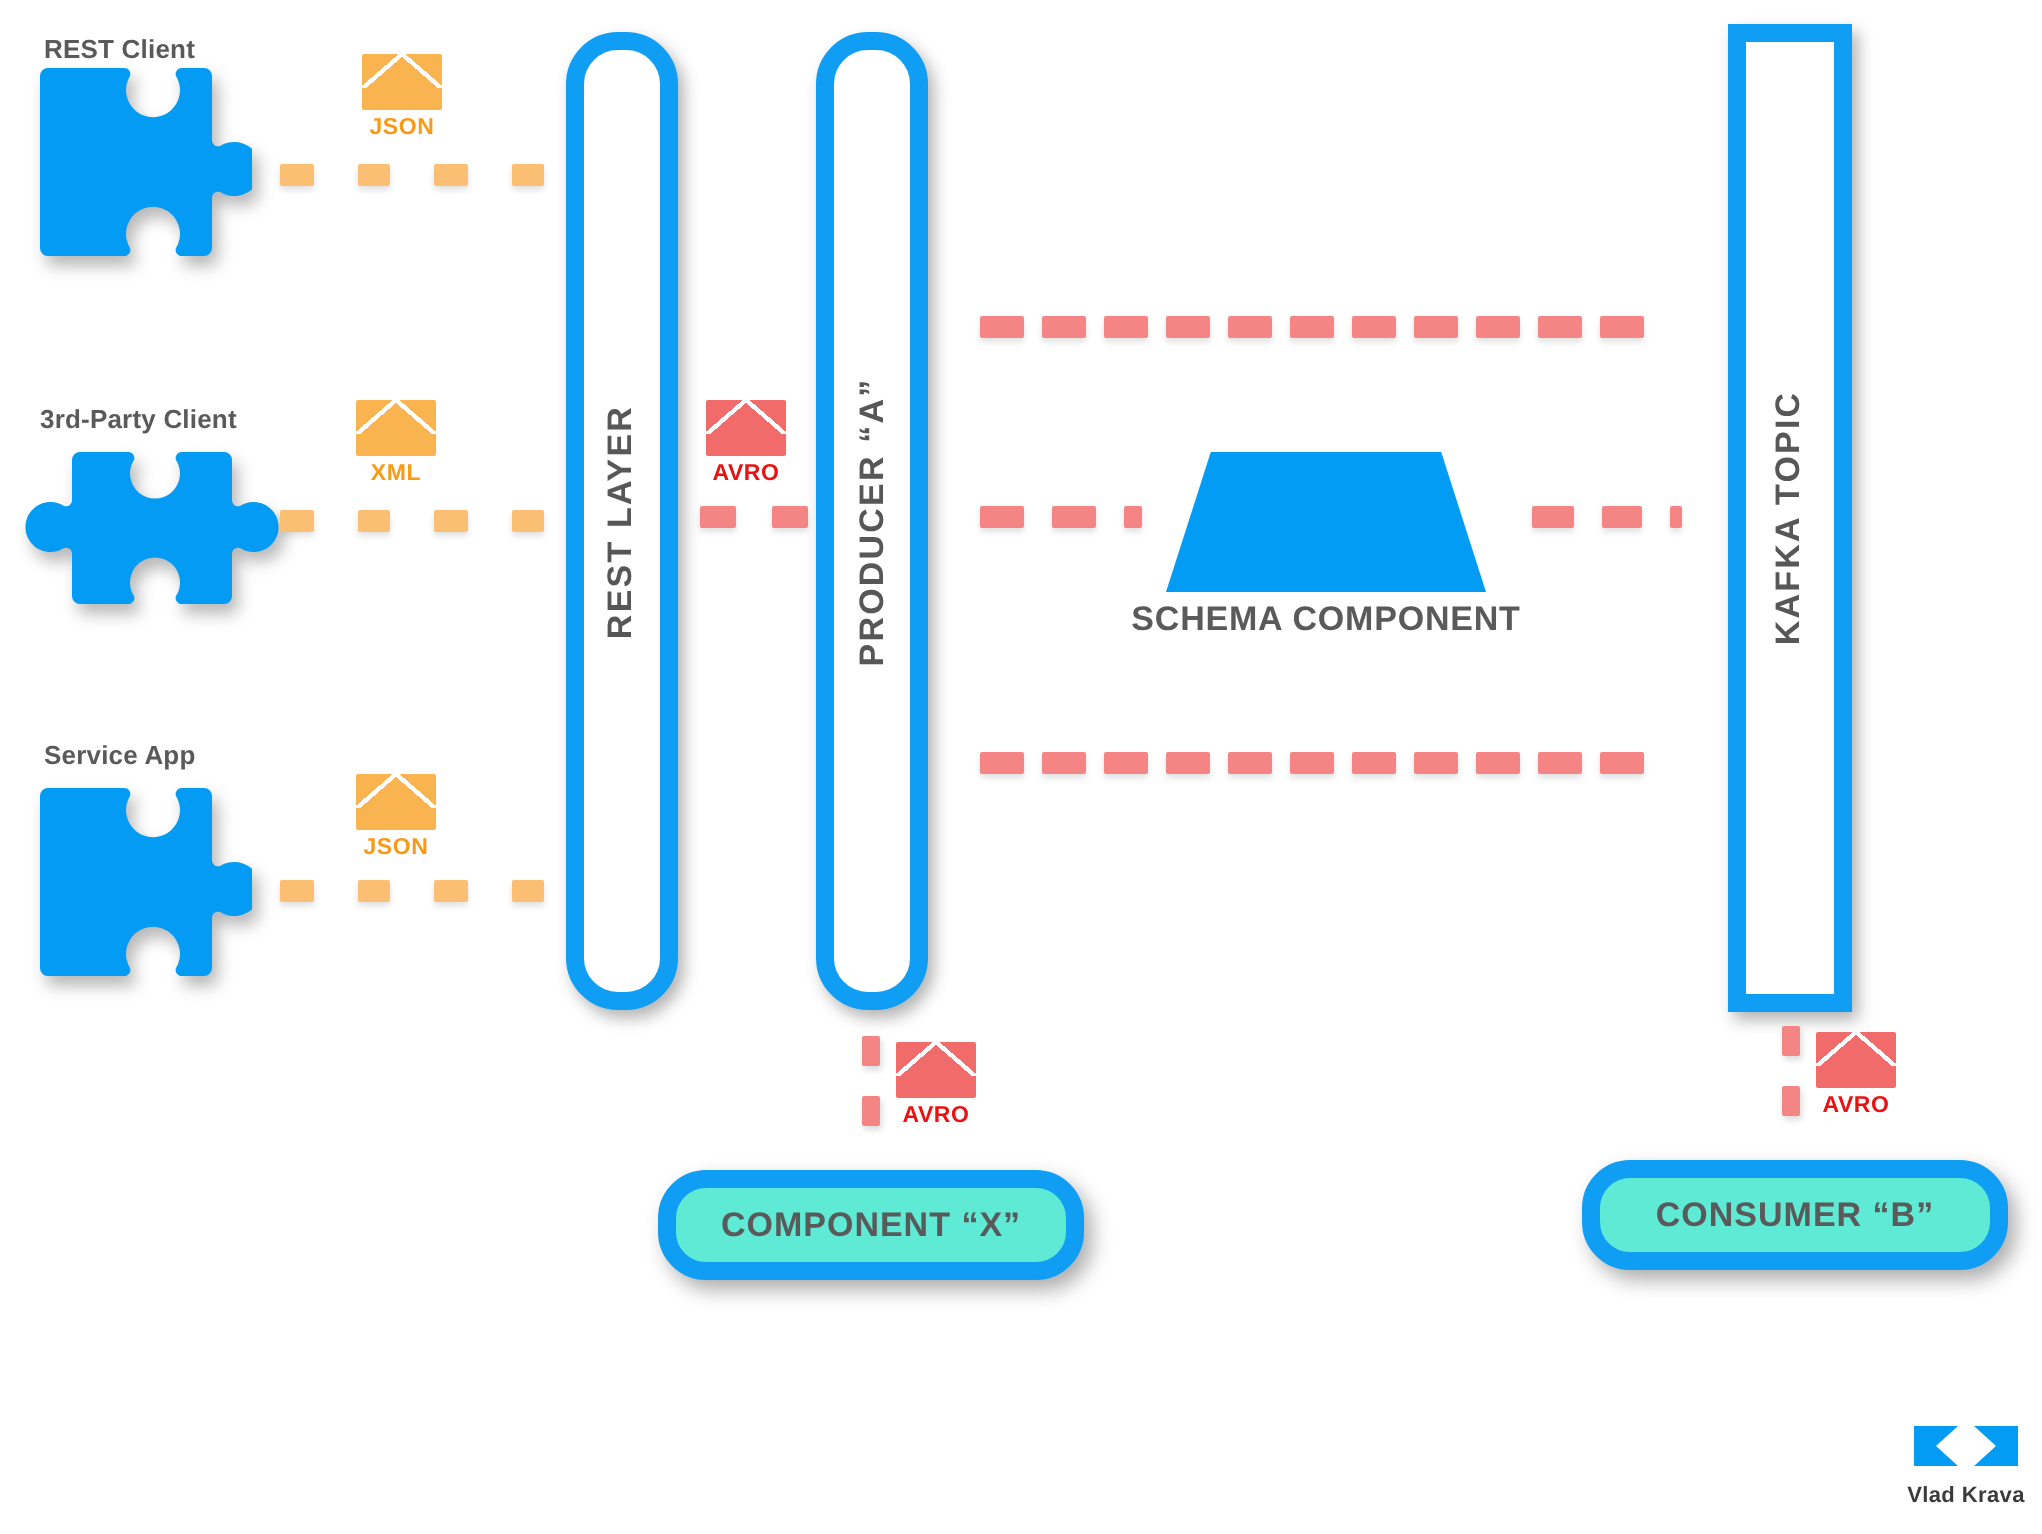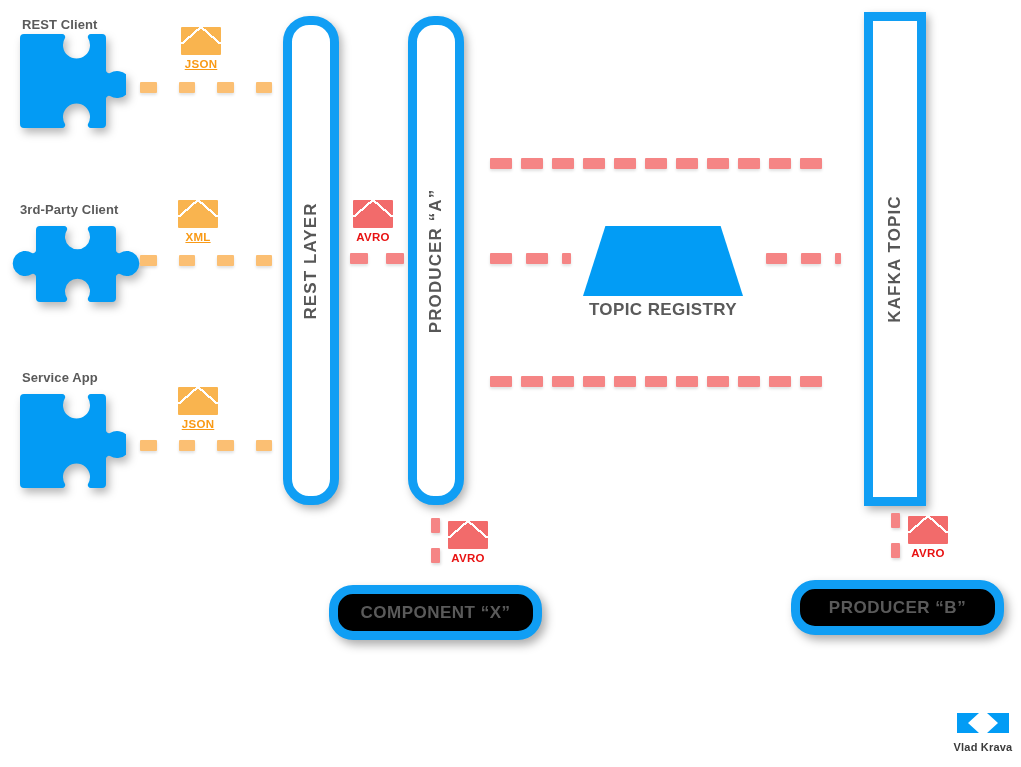--- a/index.html
+++ b/index.html
@@ -33,21 +33,21 @@
     background:
       linear-gradient(to bottom right,transparent calc(50% - 1.1px),#fff calc(50% - 1.1px),#fff calc(50% + 1.1px),transparent calc(50% + 1.1px)) left top/50% 62% no-repeat,
       linear-gradient(to bottom left,transparent calc(50% - 1.1px),#fff calc(50% - 1.1px),#fff calc(50% + 1.1px),transparent calc(50% + 1.1px)) right top/50% 62% no-repeat;
   }
   .env.orange .body{background:#f9b44f;}
   .env.red .body{background:#f26b6b;}
   .env .cap{
     margin-top:3px;text-align:center;font-size:11.5px;font-weight:bold;
     letter-spacing:.3px;
   }
-  .env.orange .cap{color:#f99a16;text-decoration:underline;}
+  .env.orange .cap{color:#f99a16;}
   .env.red .cap{color:#e81212;}
 
   
   .dashrow{position:absolute;height:11px;display:flex;align-items:center;}
   .dashrow i{display:block;height:11px;border-radius:1px;
     box-shadow:0 2px 3px rgba(0,0,0,.12);}
   .dashrow.orange i{background:#fbbf73;}
   .dashrow.red i{background:#f58585;}
 
   .vdash{position:absolute;width:9px;border-radius:1px;
@@ -77,21 +77,21 @@
     filter:drop-shadow(3px 5px 4px rgba(0,0,0,.28));
   }
   .trap-label{
     position:absolute;text-align:center;
     font-size:17px;font-weight:bold;color:#5a5a5a;letter-spacing:.4px;
     white-space:nowrap;
   }
 
   
   .rbox{
-    position:absolute;background:#000000;
+    position:absolute;background:#5eead4;
     border:9px solid #109ef4;border-radius:24px;box-sizing:border-box;
     display:flex;align-items:center;justify-content:center;
     filter:drop-shadow(4px 5px 5px rgba(0,0,0,.32));
   }
   .rbox span{
     font-size:17px;font-weight:bold;color:#5a5a5a;letter-spacing:.5px;
     white-space:nowrap;
   }
 
   
@@ -217,21 +217,21 @@
     <i style="width:22px"></i>
       <i style="width:22px"></i>
       <i style="width:22px"></i>
       <i style="width:22px"></i>
     <i style="width:22px"></i>
       <i style="width:22px"></i>
       <i style="width:22px"></i>
   </div>
 
   <div class="trap" style="left:583px;top:226px;width:160px;height:70px;"></div>
-  <div class="trap-label" style="left:563px;top:300px;width:200px;">TOPIC REGISTRY</div>
+  <div class="trap-label" style="left:563px;top:300px;width:200px;">SCHEMA COMPONENT</div>
 
   <div class="lane sharp" style="left:864px;top:12px;width:62px;height:494px;">
     <div class="lane-label">KAFKA TOPIC</div>
   </div>
 
   <div class="vdash red" style="left:431px;top:518px;height:15px;"></div>
   <div class="vdash red" style="left:431px;top:548px;height:15px;"></div>
   <div class="env red" style="left:448px;top:521px;">
     <div class="body"></div>
     <div class="cap">AVRO</div>
@@ -242,21 +242,21 @@
   </div>
 
   <div class="vdash red" style="left:891px;top:513px;height:15px;"></div>
   <div class="vdash red" style="left:891px;top:543px;height:15px;"></div>
   <div class="env red" style="left:908px;top:516px;">
     <div class="body"></div>
     <div class="cap">AVRO</div>
   </div>
 
   <div class="rbox" style="left:791px;top:580px;width:213px;height:55px;">
-    <span>PRODUCER “B”</span>
+    <span>CONSUMER “B”</span>
   </div>
 
   <div class="logo" style="left:948px;top:710px;width:70px;">
     <svg width="56" height="26" viewBox="0 0 56 26" xmlns="http://www.w3.org/2000/svg">
       <path fill="#029cf5" d="M2 3 L24 3 L13 13 L24 23 L2 23 Z"></path>
       <path fill="#029cf5" d="M54 3 L32 3 L43 13 L32 23 L54 23 Z"></path>
     </svg>
     <div class="name">Vlad Krava</div>
   </div>
 

